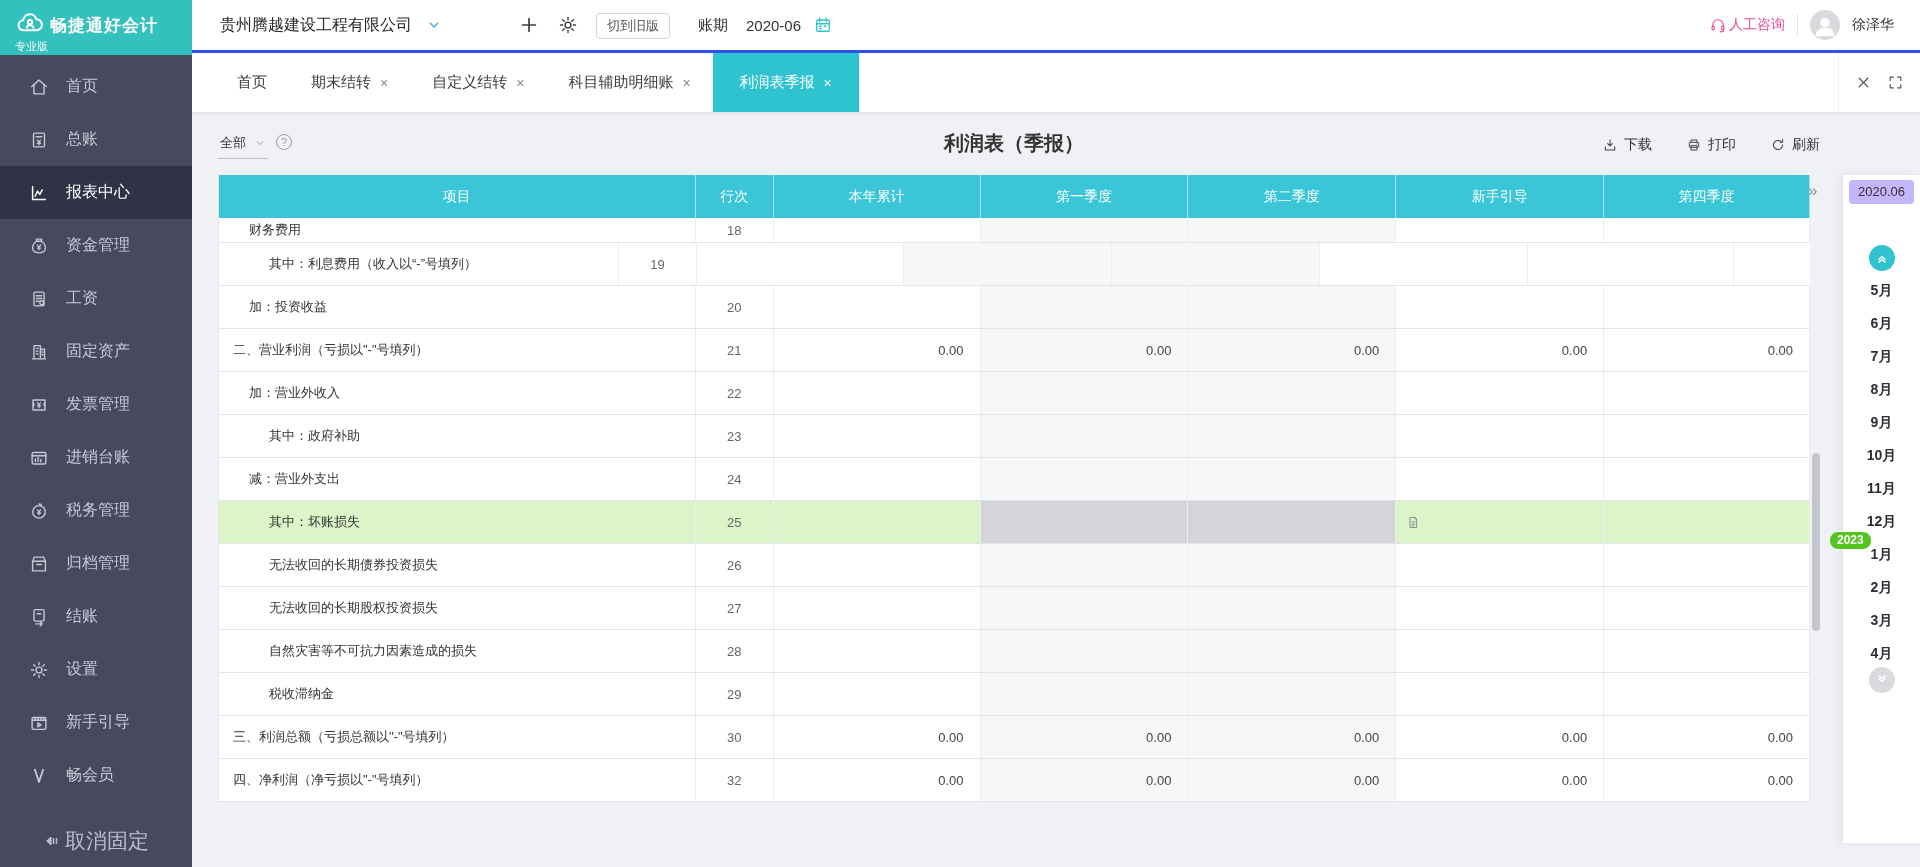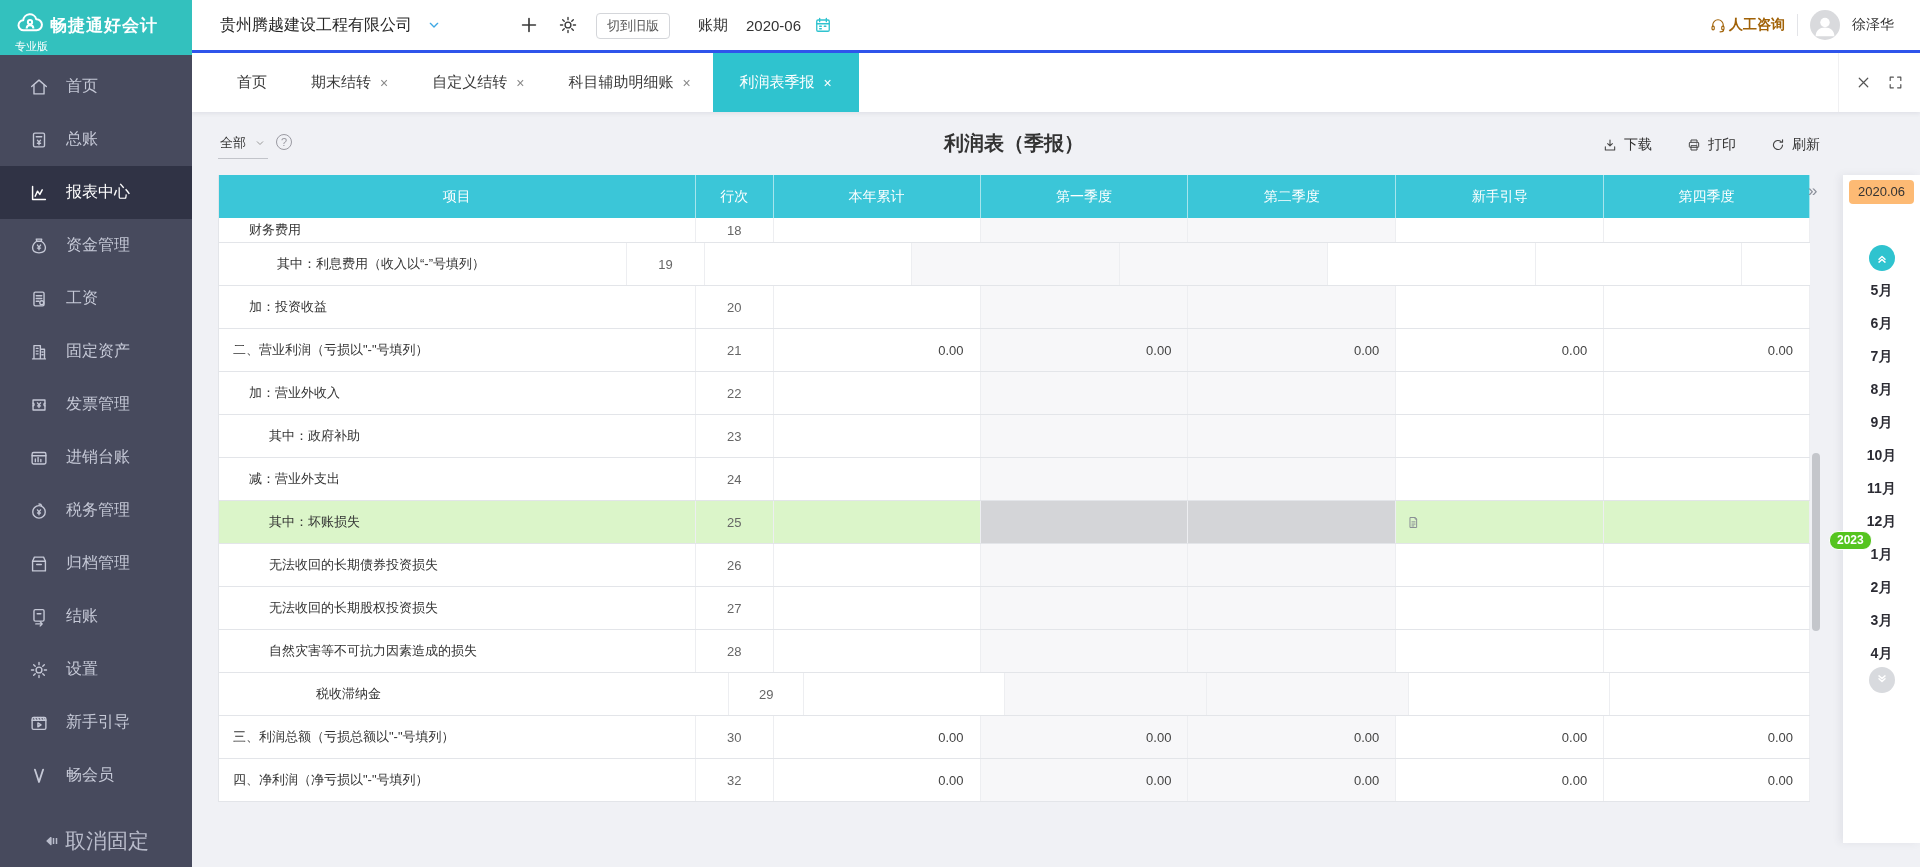--- a/index.html
+++ b/index.html
@@ -24,21 +24,21 @@
   .topbar { position:absolute; left:192px; top:0; width:1728px; height:50px; background:#fff; z-index:4; }
   .blue-line { position:absolute; left:192px; top:50px; width:1728px; height:3px; background:var(--blue-line); z-index:4; }
   .company { position:absolute; left:28px; top:0; height:50px; display:flex; align-items:center; cursor:pointer; font-size:16px; color:#262626; }
   .company svg { width:16px; height:16px; margin-left:14px; color:#3EA8E4; }
   .tb-ico { position:absolute; top:14px; width:22px; height:22px; color:#3a3a3a; cursor:pointer; }
   .switch-old { position:absolute; left:404px; top:13px; height:26px; padding:0 10px; border:1px solid #D4D6DA; border-radius:4px; background:#fff; font-size:13px; color:#555; line-height:24px; cursor:pointer; }
   .period { position:absolute; left:506px; top:0; height:50px; display:flex; align-items:center; font-size:15px; color:#333; }
   .period .val { margin-left:18px; font-size:15px; color:#333; }
   .period svg { width:20px; height:20px; margin-left:12px; color:var(--teal-accent); cursor:pointer; }
   .tb-right { position:absolute; right:26px; top:0; height:50px; display:flex; align-items:center; gap:12px; }
-  .support { display:flex; align-items:center; gap:2px; font-size:14px; color:#a16207; cursor:pointer;font-weight:bold; }
+  .support { display:flex; align-items:center; gap:2px; font-size:14px; color:#ec4899; cursor:pointer; }
   .support svg { width:18px; height:18px; }
   .tb-div { width:1px; height:22px; background:#E3E4E8; }
   .avatar { width:30px; height:30px; border-radius:50%; background:#D9DADD; position:relative; overflow:hidden; }
   .avatar svg { width:30px; height:30px; color:#fff; }
   .username { font-size:14px; color:#333; cursor:pointer; }
 
   
   .tabbar { position:absolute; left:192px; top:53px; width:1728px; height:59px; background:#fff; z-index:3; box-shadow:0 2px 4px rgba(60,70,90,.08); display:flex; align-items:stretch; padding-left:23px; }
   .tab { display:flex; align-items:center; gap:9px; padding:0 22px; font-size:15px; color:#3a3a3a; cursor:pointer; white-space:nowrap; }
   .tab .x { font-size:14px; color:#888; line-height:1; }
@@ -70,21 +70,21 @@
   .cell.tint { background:var(--col-tint); }
   .trow.hl .cell.tint { background:var(--cell-selected); }
   .cell .att { position:absolute; left:10px; width:15px; height:17px; color:#8a8f96; cursor:pointer; }
   .ind0 { padding-left:14px; } .ind1 { padding-left:30px; } .ind2 { padding-left:50px; }
 
   .scroll-hint { position:absolute; left:1616px; top:69px; font-size:17px; color:#8a8f99; cursor:pointer; letter-spacing:-2px; }
   .vscrollbar { position:absolute; left:1620px; top:341px; width:8px; height:178px; border-radius:4px; background:#C4C6CB; cursor:pointer; }
 
   
   .mpanel { position:absolute; left:1651px; top:63px; width:77px; height:668px; background:#fff; box-shadow:-3px 0 8px rgba(60,70,90,.08); }
-  .mp-period { position:absolute; left:6px; top:5px; width:65px; height:24px; background:#fdba74; border-radius:4px; font-size:13px; color:#333; text-align:center; line-height:24px; cursor:pointer; }
+  .mp-period { position:absolute; left:6px; top:5px; width:65px; height:24px; background:#c4b5fd; border-radius:4px; font-size:13px; color:#333; text-align:center; line-height:24px; cursor:pointer; }
   .mp-btn { position:absolute; left:26px; width:26px; height:26px; border-radius:50%; display:flex; align-items:center; justify-content:center; cursor:pointer; }
   .mp-btn svg { width:16px; height:16px; color:#fff; }
   .mp-up { top:70px; background:var(--teal-accent); }
   .mp-down { top:492px; background:#D8DADE; }
   .months { position:absolute; left:0; top:99px; width:77px; }
   .month { height:33px; line-height:33px; text-align:center; font-size:14px; font-weight:bold; color:#2b2b33; cursor:pointer; }
   .year-badge { position:absolute; left:-14px; top:356px; background:var(--badge-green); color:#fff; font-size:12px; font-weight:bold; padding:1px 7px 2px; border-radius:9px; border:1px solid #fff; z-index:2; }
 </style>
 </head>
 <body>
@@ -493,21 +493,21 @@
           <div class="trow partial">
             <div class="cell ind1" style="width: 477px;">财务费用</div>
             <div class="cell num" style="width: 78px;">18</div>
             <div class="cell val" style="width: 207px;"></div>
             <div class="cell val tint" style="width: 208px;"></div>
             <div class="cell val tint" style="width: 208px;"></div>
             <div class="cell val" style="width: 208px;"></div>
             <div class="cell val" style="width: 206px;"></div>
           </div>
           <div class="trow">
-            <div class="cell ind2" style="width: 400px; margin-left: 8px;">其中：利息费用（收入以“-”号填列）</div>
+            <div class="cell ind2" style="width: 400px;">其中：利息费用（收入以“-”号填列）</div>
             <div class="cell num" style="width: 78px;">19</div>
             <div class="cell val" style="width: 207px;"></div>
             <div class="cell val tint" style="width: 208px;"></div>
             <div class="cell val tint" style="width: 208px;"></div>
             <div class="cell val" style="width: 208px;"></div>
             <div class="cell val" style="width: 206px;"></div>
           </div>
           <div class="trow">
             <div class="cell ind1" style="width: 477px;">加：投资收益</div>
             <div class="cell num" style="width: 78px;">20</div>
@@ -587,21 +587,21 @@
           <div class="trow">
             <div class="cell ind2" style="width: 477px;">自然灾害等不可抗力因素造成的损失</div>
             <div class="cell num" style="width: 78px;">28</div>
             <div class="cell val" style="width: 207px;"></div>
             <div class="cell val tint" style="width: 208px;"></div>
             <div class="cell val tint" style="width: 208px;"></div>
             <div class="cell val" style="width: 208px;"></div>
             <div class="cell val" style="width: 206px;"></div>
           </div>
           <div class="trow">
-            <div class="cell ind2" style="width: 477px; margin-left: 47px;">税收滞纳金</div>
+            <div class="cell ind2" style="width: 477px;">税收滞纳金</div>
             <div class="cell num" style="width: 78px;">29</div>
             <div class="cell val" style="width: 207px;"></div>
             <div class="cell val tint" style="width: 208px;"></div>
             <div class="cell val tint" style="width: 208px;"></div>
             <div class="cell val" style="width: 208px;"></div>
             <div class="cell val" style="width: 206px;"></div>
           </div>
           <div class="trow">
             <div class="cell ind0" style="width: 477px;">三、利润总额（亏损总额以"-"号填列）</div>
             <div class="cell num" style="width: 78px;">30</div>

